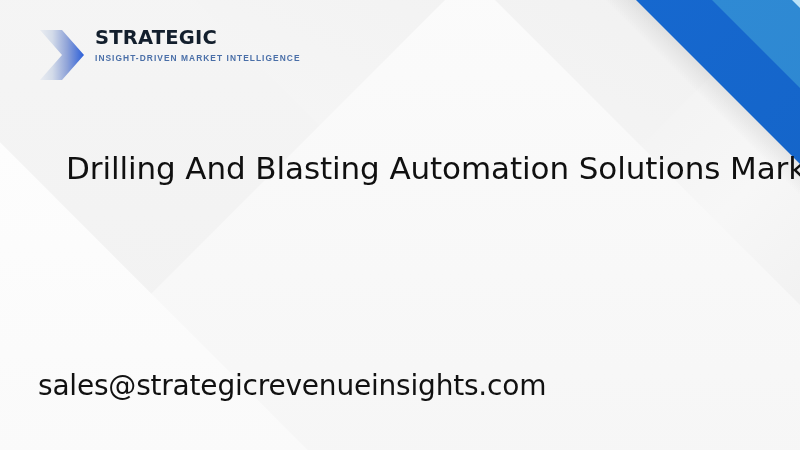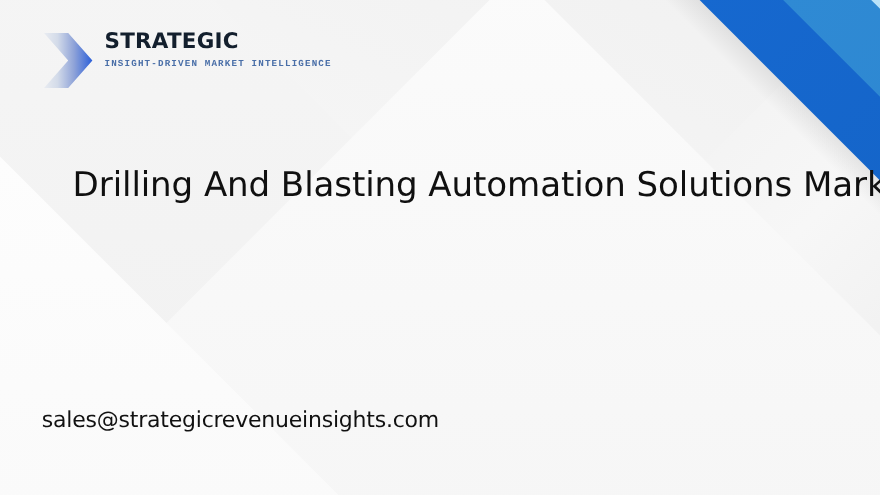--- a/index.html
+++ b/index.html
@@ -108,21 +108,21 @@
   .wordmark-line {
     font-family: "DejaVu Sans", sans-serif;
     font-weight: bold;
     font-size: 19.5px;
     line-height: 21px;
     letter-spacing: 0.2px;
     color: #131f2d;
     white-space: nowrap;
   }
   .tagline {
-    font-family: Liberation Mono, monospace;
+    font-family: Liberation Sans, sans-serif;
     font-size: 8.4px;
     font-weight: bold;
     letter-spacing: 1.05px;
     color: #4a6fa8;
     margin-top: 5px;
     white-space: nowrap;
   }
 
   
   #title {
@@ -138,21 +138,21 @@
     white-space: nowrap;
     line-height: 40px;
   }
 
   
   #email {
     position: absolute;
     left: 38px;
     top: 369px;
     font-family: "DejaVu Sans", sans-serif;
-    font-size: 20px;
+    font-size: 28px;
     font-weight: normal;
     color: #111111;
     letter-spacing: -0.2px;
     white-space: nowrap;
   }
 </style>
 </head>
 <body>
 
 <div id="cover">

